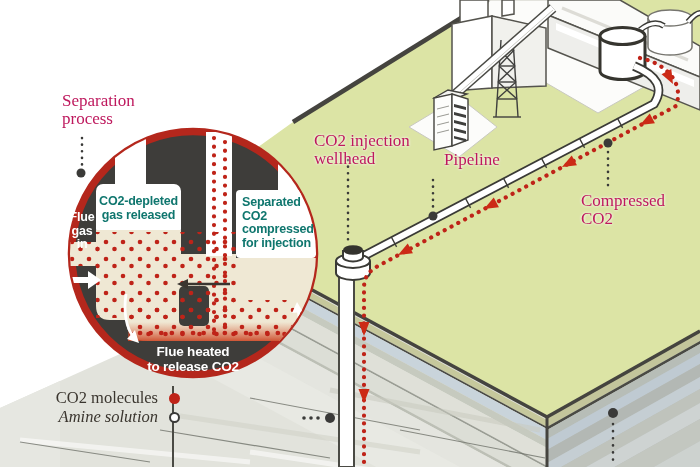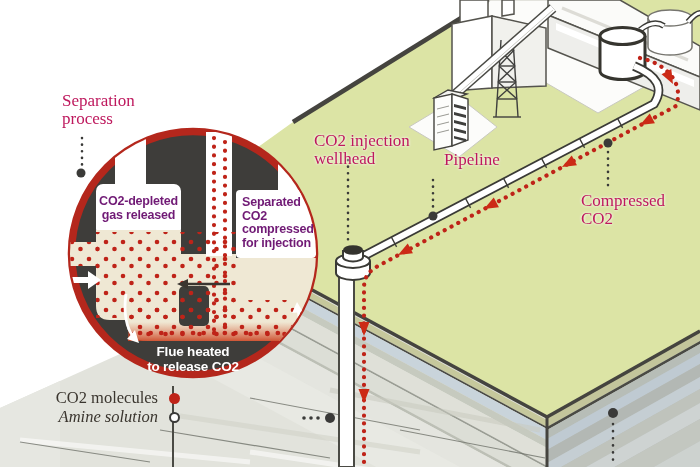--- a/index.html
+++ b/index.html
@@ -1,21 +1,21 @@
 <!DOCTYPE html>
 <html><head>
 <meta charset="utf-8">
 <style>
   html,body{margin:0;padding:0;background:#ffffff;}
   #stage{position:relative;width:700px;height:467px;overflow:hidden;background:#fff;
          font-family:"Liberation Serif",serif;}
   #scene-svg{position:absolute;left:0;top:0;}
   .lbl{position:absolute;white-space:pre-line;color:#be185d;font-size:17px;line-height:17.5px;
        font-family:"Liberation Serif",serif;text-shadow:0 0 3px rgba(255,255,255,.75),0 0 3px rgba(255,255,255,.75);}
-  .ins{position:absolute;white-space:pre-line;color:#701a75;font-size:12.5px;line-height:13.5px;
+  .ins{position:absolute;white-space:pre-line;color:#0f766e;font-size:12.5px;line-height:13.5px;
        font-family:"Liberation Sans",sans-serif;font-weight:600;letter-spacing:-.2px;text-shadow:none;}
   .ins.white{color:#ffffff;}
   .ctr{text-align:center;}
   .legend-row{position:absolute;display:flex;align-items:center;gap:11px;
               font-family:"Liberation Serif",serif;font-size:16.5px;color:#3a352e;}
   .legend-row .ltext{display:block;width:138px;text-align:right;}
   .icon-dot{width:11px;height:11px;border-radius:50%;display:inline-block;}
   .icon-dot.red{background:#bf2318;}
   .icon-dot.open{background:#fff;border:2.2px solid #3a3a38;box-sizing:border-box;}
 </style>
@@ -296,20 +296,23 @@
 </svg>
 
   <div class="lbl" style="left:62px;top:92px;">Separation
 process</div>
   <div class="lbl" style="left:314px;top:117px;margin-top:15px;">CO2 injection
 wellhead</div>
   <div class="lbl" style="left:404px;top:151px;padding-left:40px;">Pipeline</div>
   <div class="lbl" style="left:581px;top:192px;">Compressed
 CO2</div>
 
+  <div class="ins white ctr" style="left:64px;top:211px;width:36px;">Flue
+gas
+in</div>
   <div class="ins ctr" style="left:96px;top:195px;width:85px;">CO2-depleted
 gas released</div>
   <div class="ins" style="left:242px;top:196px;">Separated
 CO2
 compressed
 for injection</div>
   <div class="ins white ctr" style="left:118px;top:344px;width:150px;font-size:13.5px;line-height:15px;">Flue heated
 to release CO2</div>
 
   <div class="legend-row" style="left:20px;top:388px;">

